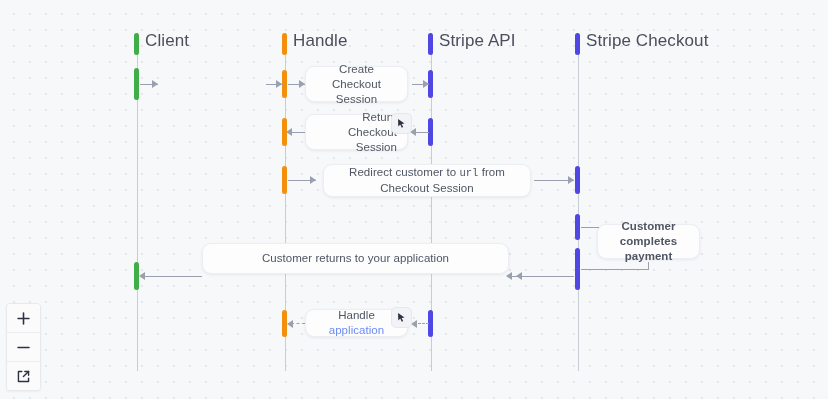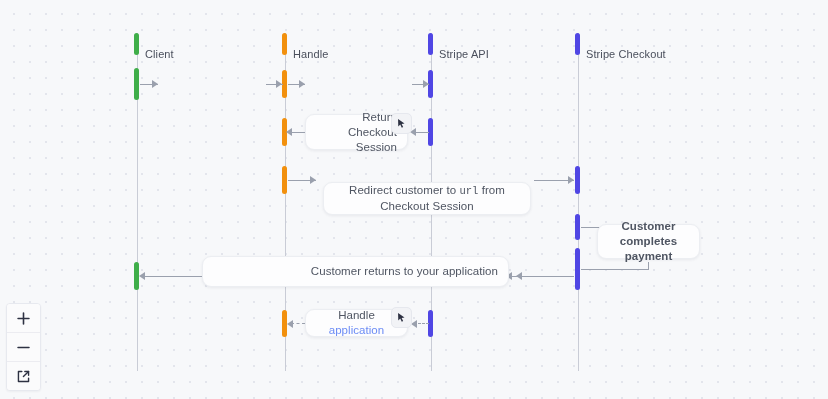--- a/index.html
+++ b/index.html
@@ -33,22 +33,22 @@
   }
   .lifeline-head {
     position: absolute;
     width: 5px;
     height: 22px;
     border-radius: 3px;
     top: 33px;
   }
   .lifeline-label {
     position: absolute;
-    top: 48px;
-    font-size: 11px;
+    top: 31px;
+    font-size: 17px;
     color: #4a4f5c;
     white-space: nowrap;
     letter-spacing: 0.1px;
   }
   .activation {
     position: absolute;
     width: 5px;
     border-radius: 3px;
   }
 
@@ -184,61 +184,64 @@
   <div class="activation" style="left:575px; top:248px; height:26px; background:#5046e4;"></div>
   <div class="activation" style="left:575px; top:262px; height:28px; background:#5046e4;"></div>
 
   <div class="arrow-line" style="left:140px; top:83.5px; width:18px;"></div>
   <div class="arrow-head right" style="left:152px; top:80px;"></div>
   <div class="arrow-line" style="left:266px; top:83.5px; width:17px;"></div>
   <div class="arrow-head right" style="left:276px; top:80px;"></div>
 
   <div class="arrow-line" style="left:288px; top:83.5px; width:17px;"></div>
   <div class="arrow-head right" style="left:299px; top:80px;"></div>
+  <div class="msg-box" style="left:305px; top:66px; width:103px; height:36px;">
+    <span class="msg-text">Create Checkout Session</span>
+  </div>
   <div class="arrow-line" style="left:412px; top:83.5px; width:17px;"></div>
   <div class="arrow-head right" style="left:423px; top:80px;"></div>
 
   <div class="arrow-line" style="left:412px; top:131.5px; width:17px;"></div>
   <div class="arrow-head left" style="left:410px; top:128px;"></div>
   <div class="msg-box" style="left:305px; top:114px; width:103px; height:36px;text-align:right;">
     <span class="msg-text">Return Checkout Session</span>
   </div>
   <div class="arrow-line" style="left:288px; top:131.5px; width:17px;"></div>
   <div class="arrow-head left" style="left:286px; top:128px;"></div>
 
   <div class="cursor-badge" style="left:391px; top:113px;">
     <svg width="11" height="11" viewBox="0 0 16 16" aria-hidden="true">
       <path d="M3 1.5 L12.4 8.1 L8.2 8.6 L10.4 13.2 L8.4 14.2 L6.2 9.6 L3.3 12.2 Z" fill="#2d3142"></path>
     </svg>
   </div>
 
   <div class="arrow-line" style="left:288px; top:179.5px; width:28px;"></div>
   <div class="arrow-head right" style="left:310px; top:176px;"></div>
-  <div class="msg-box" style="left:323px; top:164px; width:208px; height:33px;margin-top:18px;">
+  <div class="msg-box" style="left:323px; top:164px; width:208px; height:33px;">
     <span class="msg-text">
       <span>Redirect customer to </span><span class="code">url</span><span> from Checkout Session</span>
     </span>
   </div>
   <div class="arrow-line" style="left:534px; top:179.5px; width:40px;"></div>
   <div class="arrow-head right" style="left:568px; top:176px;"></div>
 
   <div class="arrow-line" style="left:581px; top:226.5px; width:68px;"></div>
   <div class="arrow-line" style="left:648px; top:226.5px; width:1.3px; height:6px;"></div>
   <div class="arrow-head down" style="left:644.5px; top:230px;"></div>
   <div class="msg-box" style="left:597px; top:224px; width:103px; height:35px;font-weight:bold;">
     <span class="msg-text">Customer completes payment</span>
   </div>
   <div class="arrow-line" style="left:648px; top:262px; width:1.3px; height:7px;"></div>
   <div class="arrow-line" style="left:581px; top:268.5px; width:68px;"></div>
 
   <div class="arrow-line" style="left:518px; top:275.5px; width:56px;"></div>
   <div class="arrow-head left" style="left:516px; top:272px;"></div>
   <div class="arrow-line" style="left:508px; top:275.5px; width:10px;"></div>
   <div class="arrow-head left" style="left:506px; top:272px;"></div>
-  <div class="msg-box" style="left:202px; top:256px; width:307px; height:31px;justify-content:flex-end;">
+  <div class="msg-box" style="left:202px; top:243px; width:307px; height:31px;">
     <span class="msg-text">Customer returns to your application</span>
   </div>
   <div class="arrow-line" style="left:141px; top:275.5px; width:61px;"></div>
   <div class="arrow-head left" style="left:139px; top:272px;"></div>
 
   <div class="arrow-line dashed" style="left:414px; top:323px; width:15px;"></div>
   <div class="arrow-head left" style="left:411px; top:319.5px;"></div>
   <div class="msg-box" style="left:305px; top:309px; width:103px; height:28px;">
     <span class="msg-text">
       <span>Handle </span><span class="link">application</span>

